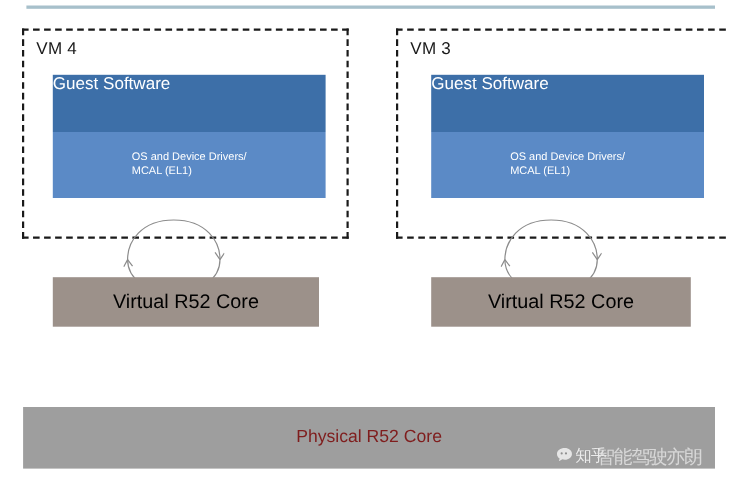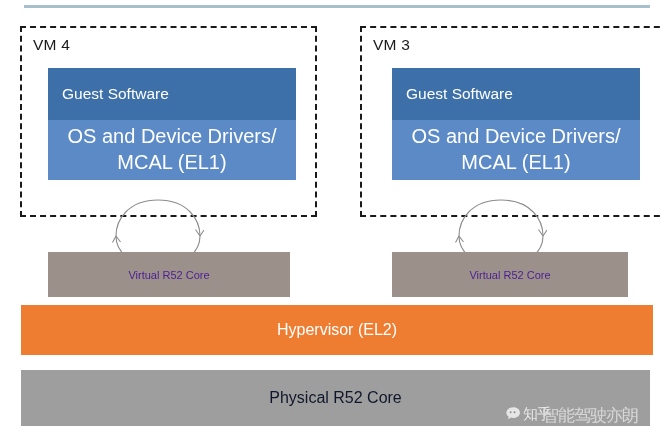--- a/index.html
+++ b/index.html
@@ -59,44 +59,42 @@
     top: 40px;
     left: 26px;
     width: 248px;
   }
   #vm1-box .sw-stack { left: 30px; width: 248px; }
 
   .block-guest {
     background: #3d6fa8;
     height: 52px;
     display: flex;
-    align-items: center;
-    padding-left: 14px;
+    align-items: flex-start;
     box-sizing: border-box;
   }
   .block-guest .blk-text {
     color: #ffffff;
     font-size: 15.5px;
     line-height: 1.2;
     white-space: nowrap;
   }
 
   .block-os {
     background: #5b8ac6;
     height: 60px;
     display: flex;
     align-items: center;
     justify-content: center;
     box-sizing: border-box;
   }
   .block-os .blk-text {
     color: #ffffff;
-    font-size: 20px;
+    font-size: 10px;
     line-height: 1.28;
-    text-align: center;
     padding: 0 6px;
   }
 
   
   .loop-arrow {
     position: absolute;
     top: 196px;
     width: 92px;
     height: 72px;
   }
@@ -109,22 +107,22 @@
     top: 252px;
     height: 45px;
     background: #9c918a;
     display: flex;
     align-items: center;
     justify-content: center;
   }
   #vcore0 { left: 48px; width: 242px; }
   #vcore1 { left: 392px; width: 236px; }
   .vcore .bar-text {
-    color: #4c1d95;
-    font-size: 11px;
+    color: #000000;
+    font-size: 18px;
     white-space: nowrap;
   }
 
   
   #hypervisor {
     position: absolute;
     left: 21px;
     top: 305px;
     width: 632px;
     height: 50px;
@@ -145,21 +143,21 @@
     left: 21px;
     top: 370px;
     width: 629px;
     height: 56px;
     background: #9e9e9e;
     display: flex;
     align-items: center;
     justify-content: center;
   }
   #physical-core .bar-text {
-    color: #0f172a;
+    color: #7f1d1d;
     font-size: 16px;
     white-space: nowrap;
   }
 
   
   .watermark {
     position: absolute;
     left: 505px;
     top: 400px;
     width: 140px;
@@ -244,23 +242,20 @@
     <path d="M 88 40 L 83.5 33.5 M 88 40 L 92 34" fill="none" stroke="#8c8c8c" stroke-width="1.1"></path>
   </svg>
 
   <div class="vcore" id="vcore0">
     <span class="bar-text">Virtual R52 Core</span>
   </div>
   <div class="vcore" id="vcore1">
     <span class="bar-text">Virtual R52 Core</span>
   </div>
 
-  <div id="hypervisor">
-    <span class="bar-text">Hypervisor (EL2)</span>
-  </div>
 
   <div id="physical-core">
     <span class="bar-text">Physical R52 Core</span>
   </div>
 
   <div class="watermark">
     <svg class="wm-logo" viewBox="0 0 20 20">
       <path d="M10 1.6c4.1 0 7.6 2.7 7.6 6.2 0 3.4-3.4 6.2-7.6 6.2-0.9 0-1.8-0.13-2.6-0.37L3.6 15.6l0.8-2.9C2.6 11.5 1.6 9.9 1.6 7.8 1.6 4.3 5.1 1.6 10 1.6z" fill="#f0f0f0" opacity="0.95"></path>
       <circle cx="6.6" cy="7.3" r="1.15" fill="#8f8f8f"></circle>
       <circle cx="11.2" cy="7.3" r="1.15" fill="#8f8f8f"></circle>

